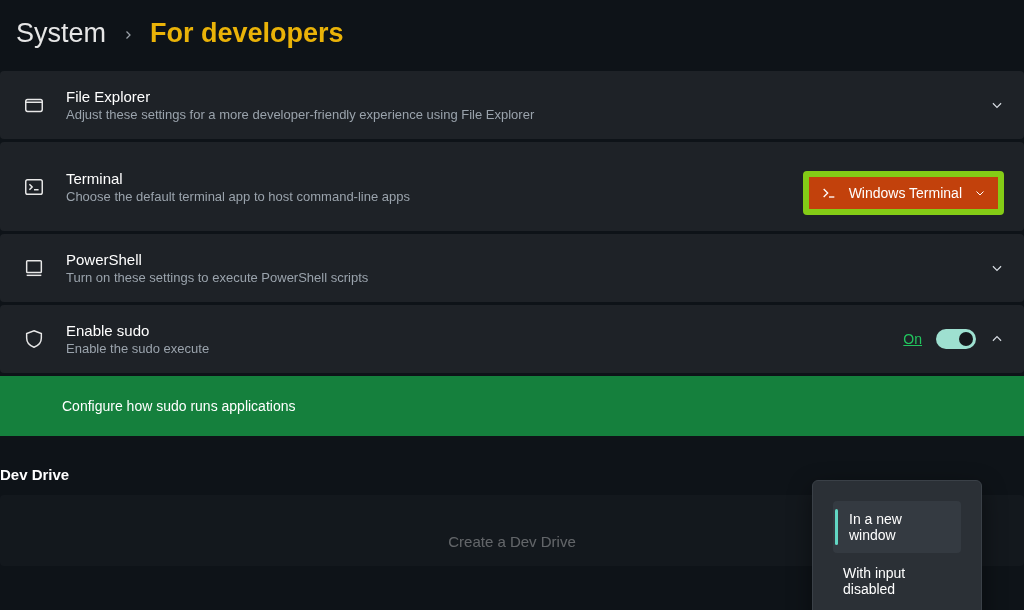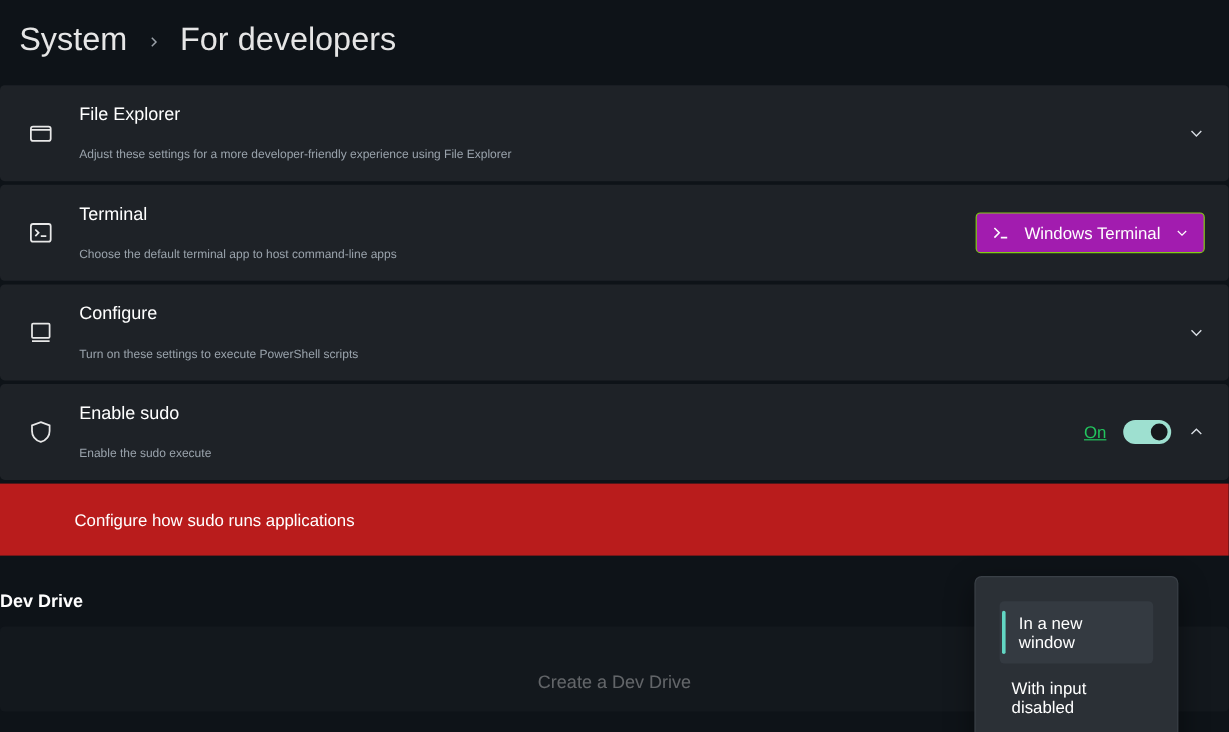--- a/index.html
+++ b/index.html
@@ -15,58 +15,59 @@
   .breadcrumb {
     display: flex;
     align-items: center;
     gap: 16px;
     padding: 18px 0 22px 16px;
     font-size: 27px;
     font-weight: 400;
   }
   .breadcrumb .parent { color: #e6e6e6; cursor: pointer; }
   .breadcrumb .chevron { color: #9aa1a8; font-size: 20px; margin-top: 3px; }
-  .breadcrumb .current { font-weight: 400; color: #e5e5e5; }
+  .breadcrumb .current { font-weight: 700; color: #eab308; }
   .settings-list { display: flex; flex-direction: column; gap: 3px; }
   .card {
     background: #1e2227;
     border-radius: 4px;
     display: flex;
     align-items: center;
     padding: 16px 20px;
     min-height: 68px;
     position: relative;
     cursor: pointer;
   }
-  .card.sub { background: #b91c1c; padding-left: 62px; min-height: 60px; border-radius: 0; }
+  .card.sub { background: #15803d; padding-left: 62px; min-height: 60px; border-radius: 0; }
   .card .iconwrap {
     width: 28px;
     height: 28px;
     display: flex;
     align-items: center;
     justify-content: center;
     margin-right: 18px;
     color: #e8e8e8;
     flex-shrink: 0;
   }
-  .card .body { flex: 1; display: flex; flex-direction: column; gap: 20px; }
+  .card .body { flex: 1; display: flex; flex-direction: column; gap: 2px; }
   .card .title { font-size: 15px; color: #ffffff; }
-  .card .desc { font-size: 10px; color: #9aa3ac; }
+  .card .desc { font-size: 13px; color: #9aa3ac; }
   .card .tail { display: flex; align-items: center; gap: 14px; }
   .tail-icon { color: #d8dde3; font-size: 14px; }
   .dropdown-ctrl {
-    background: #a21caf;
-    border: 1px solid #84cc16;
+    background: #c2410c;
+    border: 6px solid #84cc16;
     border-radius: 4px;
     padding: 8px 12px;
     display: flex;
     align-items: center;
     gap: 12px;
     cursor: pointer;
     font-size: 14px;
+    margin-top: 13px;
   }
   .dropdown-ctrl .dd-icon { width: 16px; height: 16px; display: flex; align-items: center; justify-content: center; }
   .toggle {
     width: 40px; height: 20px; border-radius: 20px;
     background: #9ee0d0;
     position: relative;
     cursor: pointer;
   }
   .toggle .knob {
     position: absolute; right: 3px; top: 3px;
@@ -185,21 +186,21 @@
   </div>
 
   <div class="card">
     <div class="iconwrap">
       <svg width="22" height="22" viewBox="0 0 24 24" fill="none" stroke="currentColor" stroke-width="1.6">
         <rect x="4" y="4" width="16" height="13" rx="1"></rect>
         <line x1="4" y1="20" x2="20" y2="20"></line>
       </svg>
     </div>
     <div class="body">
-      <div class="title">Configure</div>
+      <div class="title">PowerShell</div>
       <div class="desc">Turn on these settings to execute PowerShell scripts</div>
     </div>
     <div class="tail">
       <span class="tail-icon">
         <svg width="14" height="14" viewBox="0 0 24 24" fill="none" stroke="currentColor" stroke-width="2">
             <polyline points="5 9 12 16 19 9"></polyline>
           </svg>
       </span>
     </div>
   </div>

